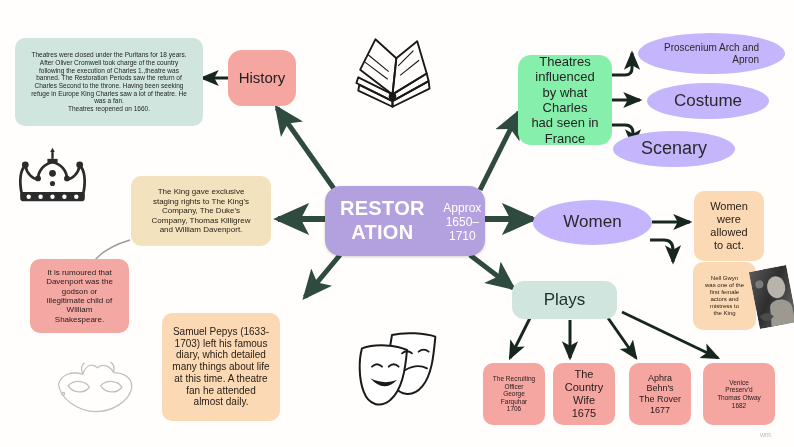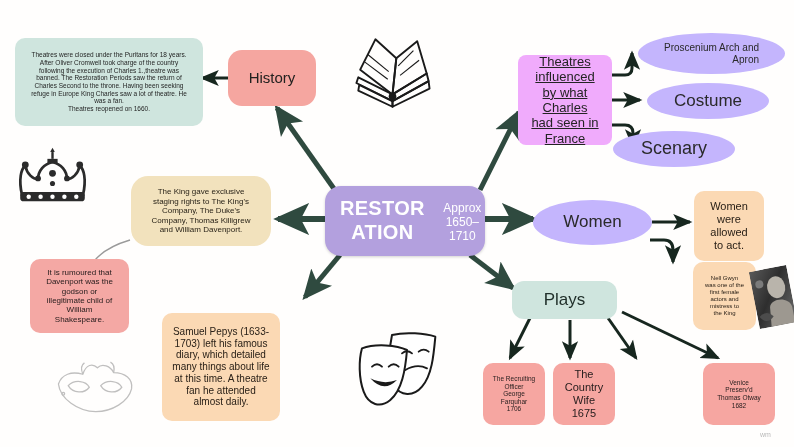--- a/index.html
+++ b/index.html
@@ -14,21 +14,21 @@
   
   .central{background:#b3a0de;border-radius:16px;color:#ffffff;
            box-shadow:0 1px 3px rgba(0,0,0,.18);}
   .central .t1{font-size:20px;font-weight:700;letter-spacing:.3px;}
   .central .t2{font-size:12px;font-weight:400;margin-top:2px;}
 
   
   .pill-pink{background:#f5a6a0;border-radius:14px;font-size:15px;color:#22211f;}
   .pill-purple-el{background:#c4b5fd;border-radius:50%;color:#2a2a2a;text-align:right;}
   .pill-green{background:#cfe5de;border-radius:12px;font-size:17px;color:#21302b;}
-  .pill-peach{background:#f0abfc;border-radius:8px;color:#242424;text-decoration:underline;}
+  .pill-peach{background:#86efac;border-radius:13px;color:#242424;}
 
   
   .note-green{background:#cfe5de;border-radius:10px;color:#1f1f1f;}
   .note-tan{background:#f2e2bd;border-radius:10px;color:#2a2419;}
   .note-rose{background:#f4a8a4;border-radius:10px;color:#241b1b;}
   .note-peach{background:#fbd9b4;border-radius:10px;color:#2a2118;}
   .card-pink{background:#f6a6a1;border-radius:10px;color:#241c1c;}
 
   svg.layer{position:absolute;left:0;top:0;width:794px;height:447px;
             pointer-events:none;overflow:visible;}
@@ -84,21 +84,21 @@
     <path d="M130,240 Q96,250 88,272" fill="none" stroke="#9a9a9a" stroke-width="1.4" marker-end="url(#ahthin)"></path>
   </svg>
 
   <div class="node central" style="left:325px;top:186px;width:160px;height:70px;
        ">
     <span class="t1">RESTOR ATION</span>
     <span class="t2">Approx
 1650–1710</span>
   </div>
 
-  <div class="node pill-pink" style="left:228px;top:50px;width:88px;height:56px;">
+  <div class="node pill-pink" style="left:228px;top:50px;width:68px;height:56px;">
     <span>History</span>
   </div>
 
   <div class="node pill-peach" style="left:518px;top:55px;width:94px;height:90px;
        font-size:13px;">
     <span>Theatres
 influenced
 by what
 Charles
 had seen in
@@ -136,21 +136,21 @@
 After Oliver Cromwell took charge of the country
 following the execution of Charles 1.,theatre was
 banned. The Restoration Periods saw the return of
 Charles Second to the throne. Having been seeking
 refuge in Europe King Charles saw a lot of theatre. He
 was a fan.
 Theatres reopened on 1660.</span>
   </div>
 
   <div class="node note-tan" style="left:131px;top:176px;width:140px;height:70px;
-       font-size:8px;padding:4px 6px;border-radius:17px;">
+       font-size:8px;padding:4px 6px;">
     <span>The King gave exclusive
 staging rights to The King's
 Company, The Duke's
 Company, Thomas Killigrew
 and William Davenport.</span>
   </div>
 
   <div class="node note-rose" style="left:30px;top:259px;width:99px;height:74px;
        font-size:8px;padding:4px 5px;">
     <span>It is rumoured that
@@ -200,20 +200,27 @@
   </div>
 
   <div class="node card-pink" style="left:553px;top:363px;width:62px;height:62px;
        font-size:11px;padding:3px;text-align:center;">
     <span>The
 Country
 Wife
 1675</span>
   </div>
 
+  <div class="node card-pink" style="left:629px;top:363px;width:62px;height:62px;
+       font-size:9px;padding:3px;">
+    <span>Aphra
+Behn's
+The Rover
+1677</span>
+  </div>
 
   <div class="node card-pink" style="left:703px;top:363px;width:72px;height:62px;
        font-size:6.5px;padding:3px;">
     <span>Venice
 Preserv'd
 Thomas Otway
 1682</span>
   </div>
 
   <svg class="art" style="left:10px;top:145px;width:85px;height:60px;" viewBox="0 0 100 70">

